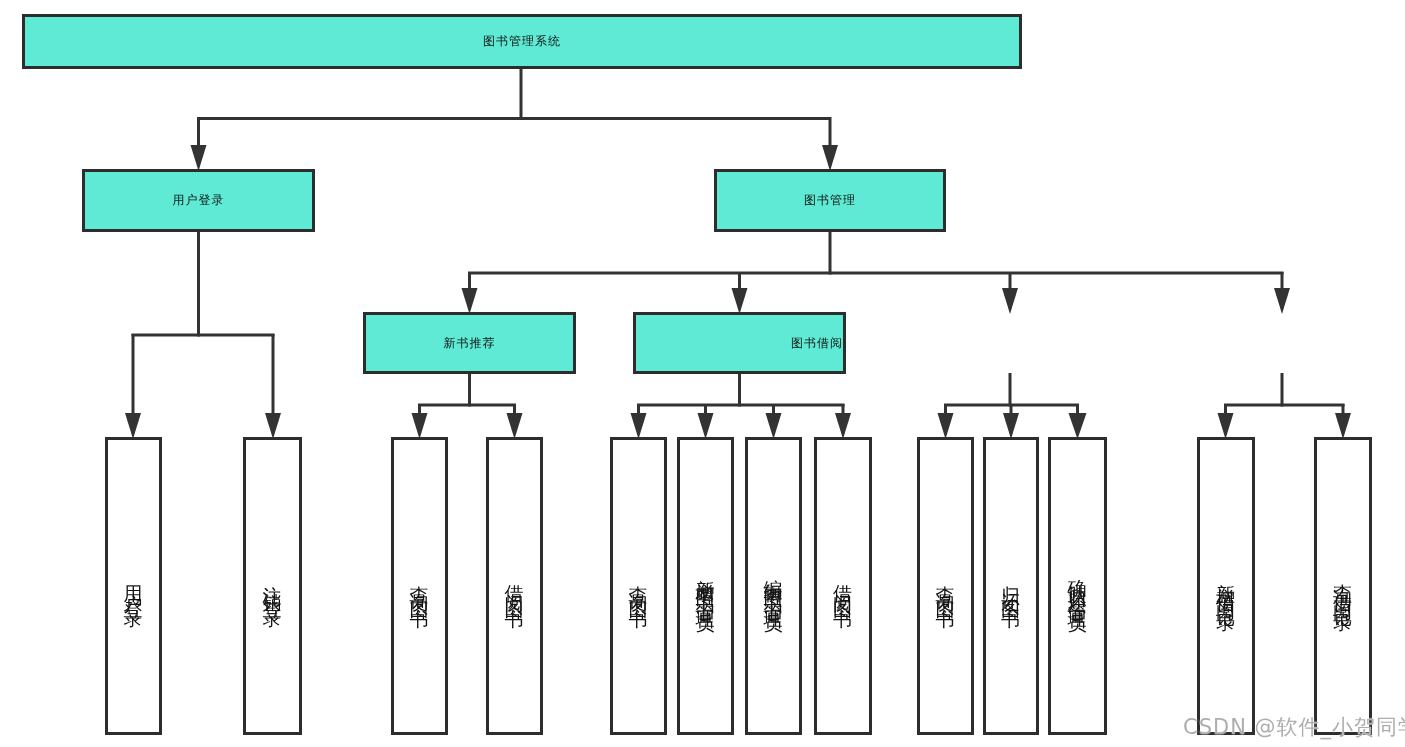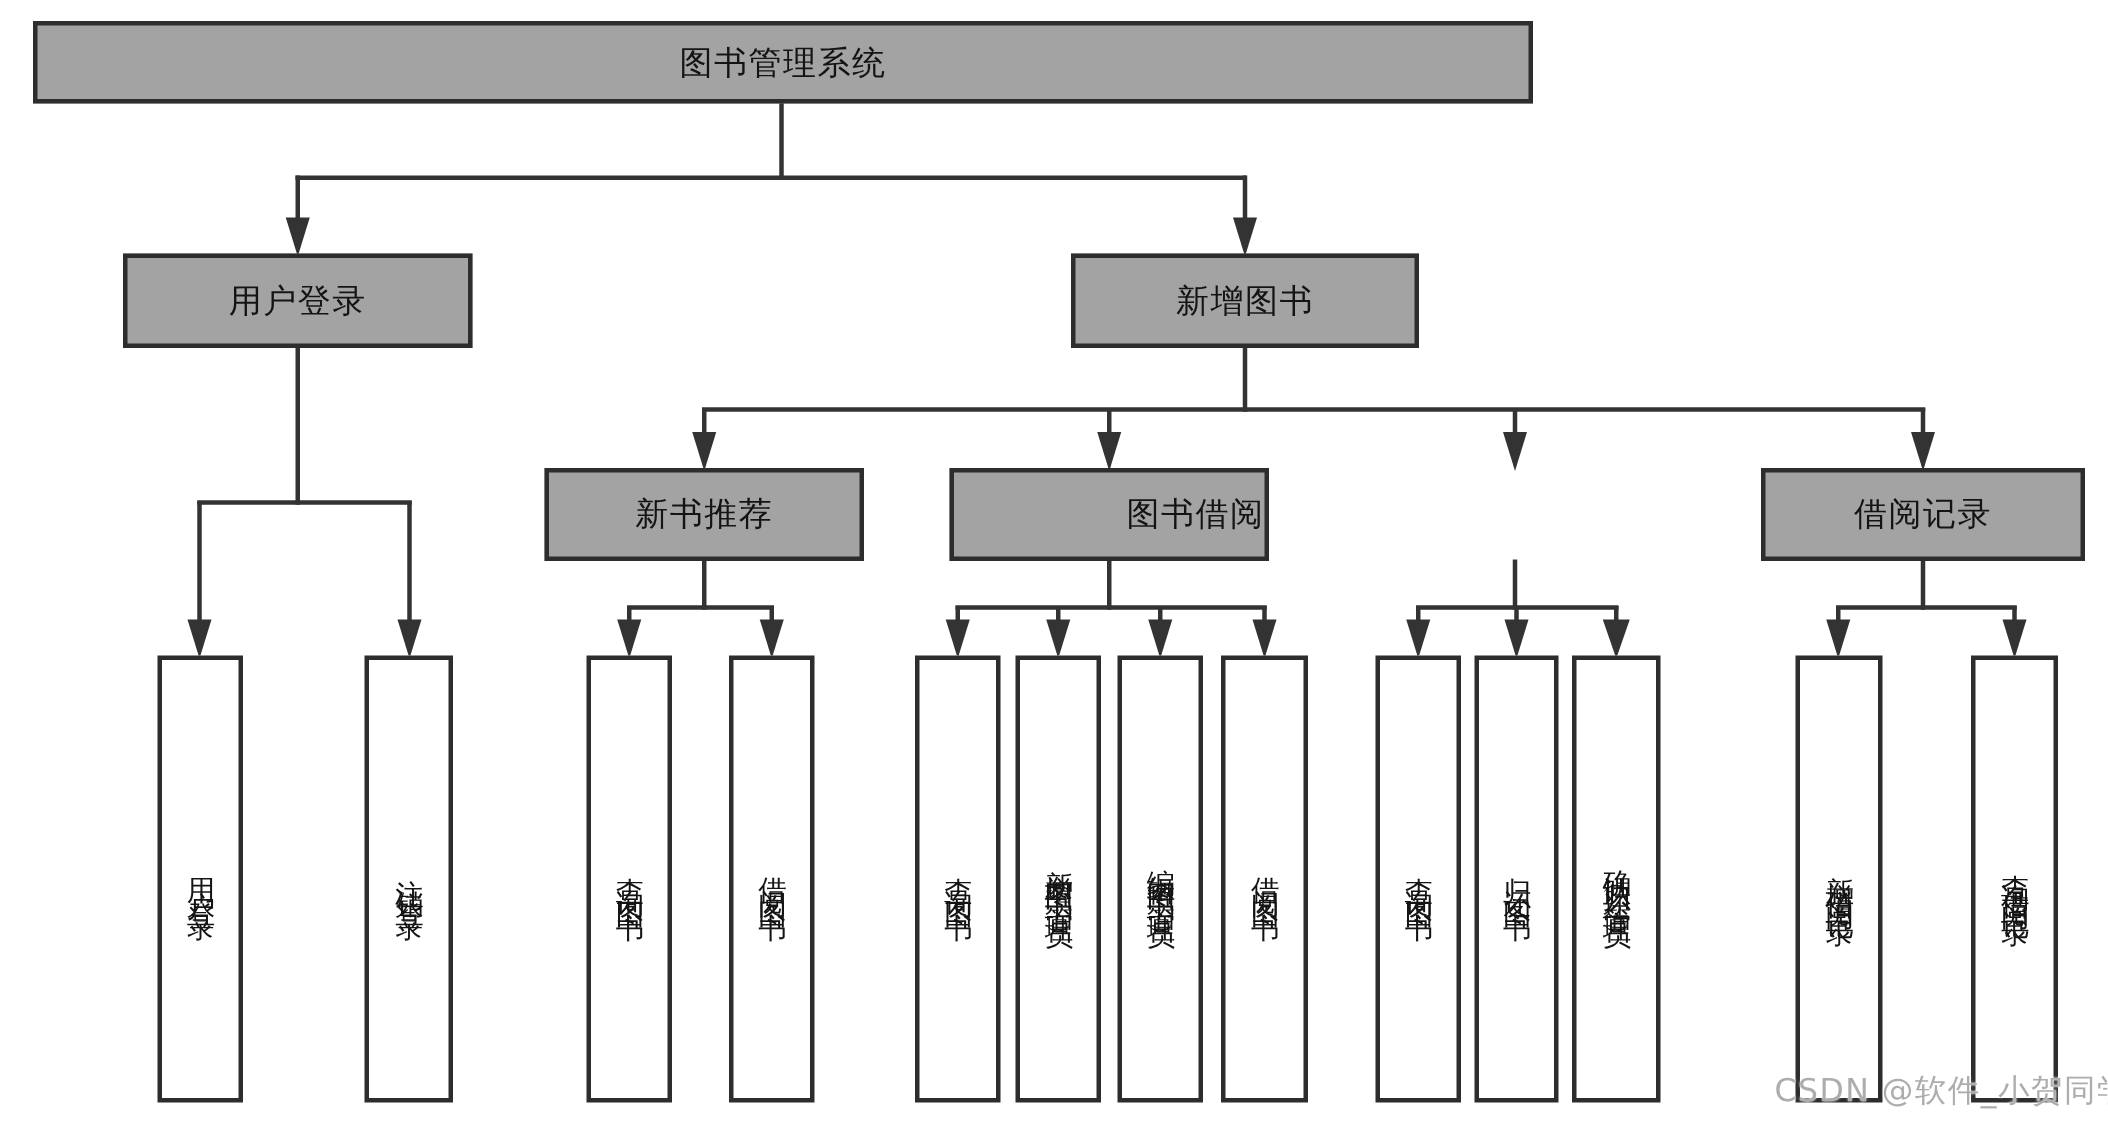--- a/index.html
+++ b/index.html
@@ -1,23 +1,23 @@
 <!DOCTYPE html>
 <html><head>
 <meta charset="utf-8">
 <style>
   html,body{margin:0;padding:0;background:#fff;}
   #canvas{
     position:relative;width:1405px;height:747px;background:#ffffff;
     font-family:"DejaVu Sans","Liberation Sans",sans-serif;overflow:hidden;
   }
   .node{
-    position:absolute;box-sizing:border-box;border:3px solid #2d2d2d;background:#a3a3a3;
+    position:absolute;box-sizing:border-box;border:3px solid #2d2d2d;background:#5eead4;
     display:flex;align-items:center;justify-content:center;
-    color:#141414;font-size:22px;letter-spacing:1px;white-space:nowrap;
+    color:#141414;font-size:12px;letter-spacing:1px;white-space:nowrap;
   }
   .leaf{
     position:absolute;box-sizing:border-box;border:3px solid #2d2d2d;background:#fff;
     display:flex;align-items:center;justify-content:center;color:#141414;
   }
   .leaf span{
     writing-mode:vertical-rl;text-orientation:mixed;
     font-size:19px;line-height:1;letter-spacing:8px;white-space:nowrap;
   }
   #connector-svg{position:absolute;left:0;top:0;z-index:0;}
@@ -100,31 +100,28 @@
   </svg>
 
   <div class="node" style="left:22px;top:14px;width:1000px;height:55px;">
     <span>图书管理系统</span>
   </div>
 
   <div class="node" style="left:82px;top:169px;width:233px;height:63px;">
     <span>用户登录</span>
   </div>
   <div class="node" style="left:714px;top:169px;width:232px;height:63px;">
-    <span>新增图书</span>
+    <span>图书管理</span>
   </div>
 
   <div class="node" style="left:363px;top:312px;width:213px;height:62px;">
     <span>新书推荐</span>
   </div>
   <div class="node" style="left:633px;top:312px;width:213px;height:62px;justify-content:flex-end;">
     <span>图书借阅</span>
-  </div>
-  <div class="node" style="left:1174px;top:312px;width:216px;height:62px;">
-    <span>借阅记录</span>
   </div>
 
   <div class="leaf" style="left:105px;top:437px;width:57px;height:298px;">
     <span>用户登录</span>
   </div>
   <div class="leaf" style="left:243px;top:437px;width:59px;height:298px;">
     <span>注销登录</span>
   </div>
 
   <div class="leaf" style="left:391px;top:437px;width:57px;height:298px;">

